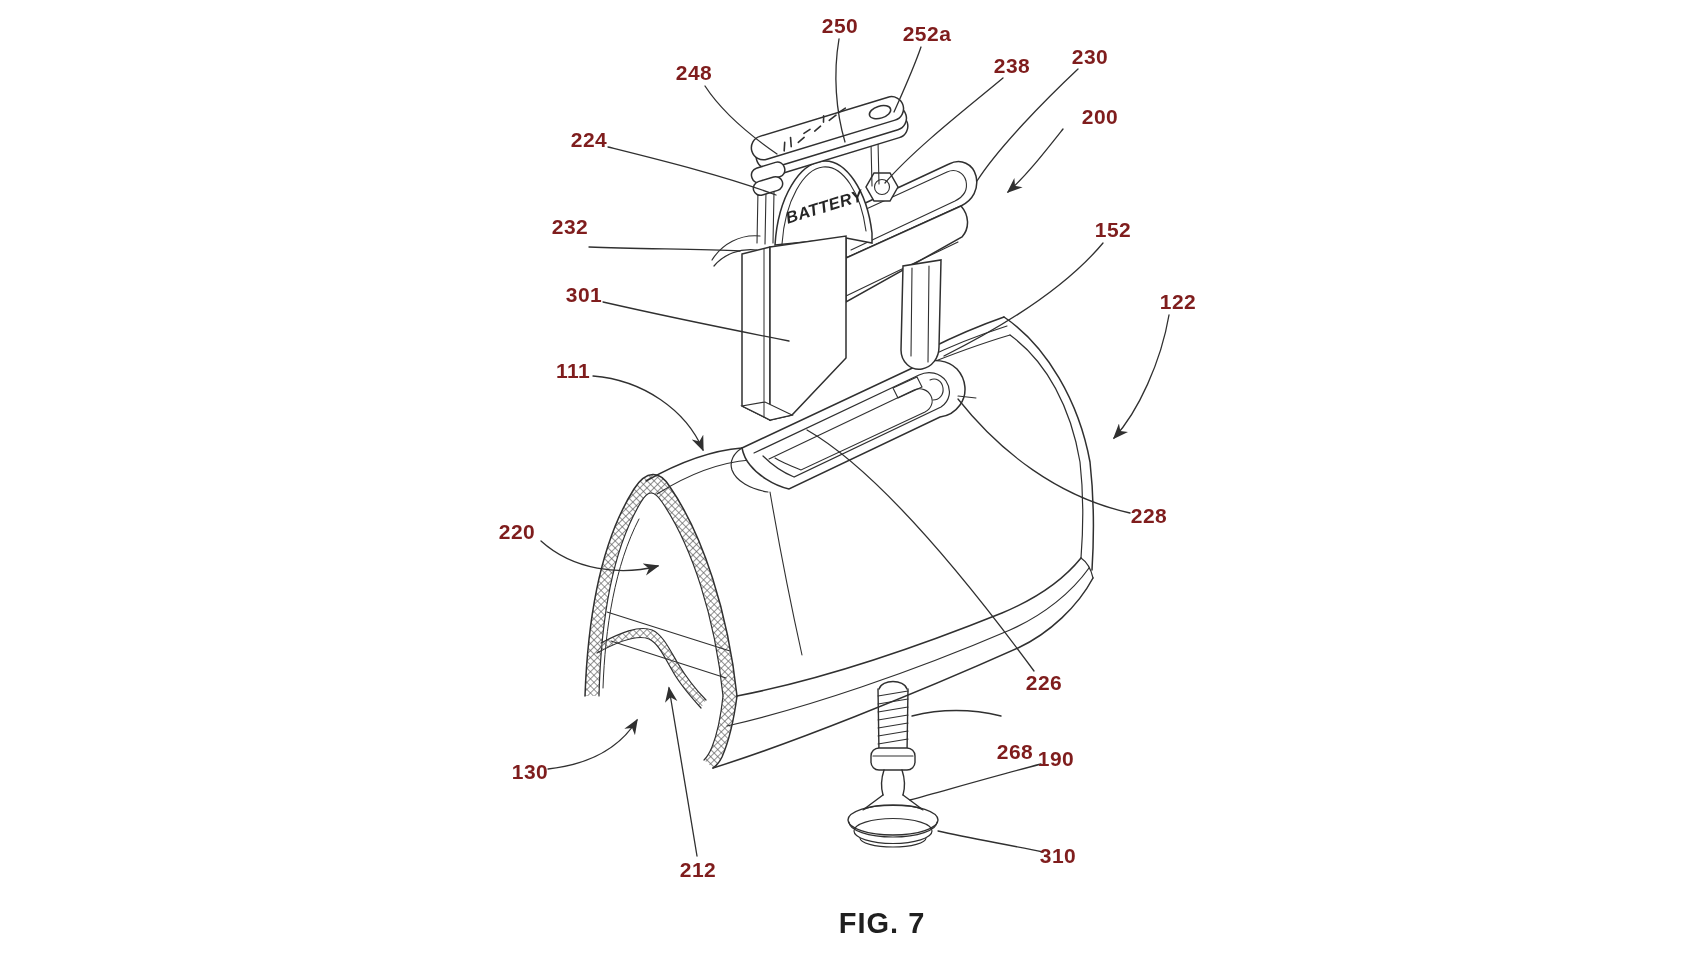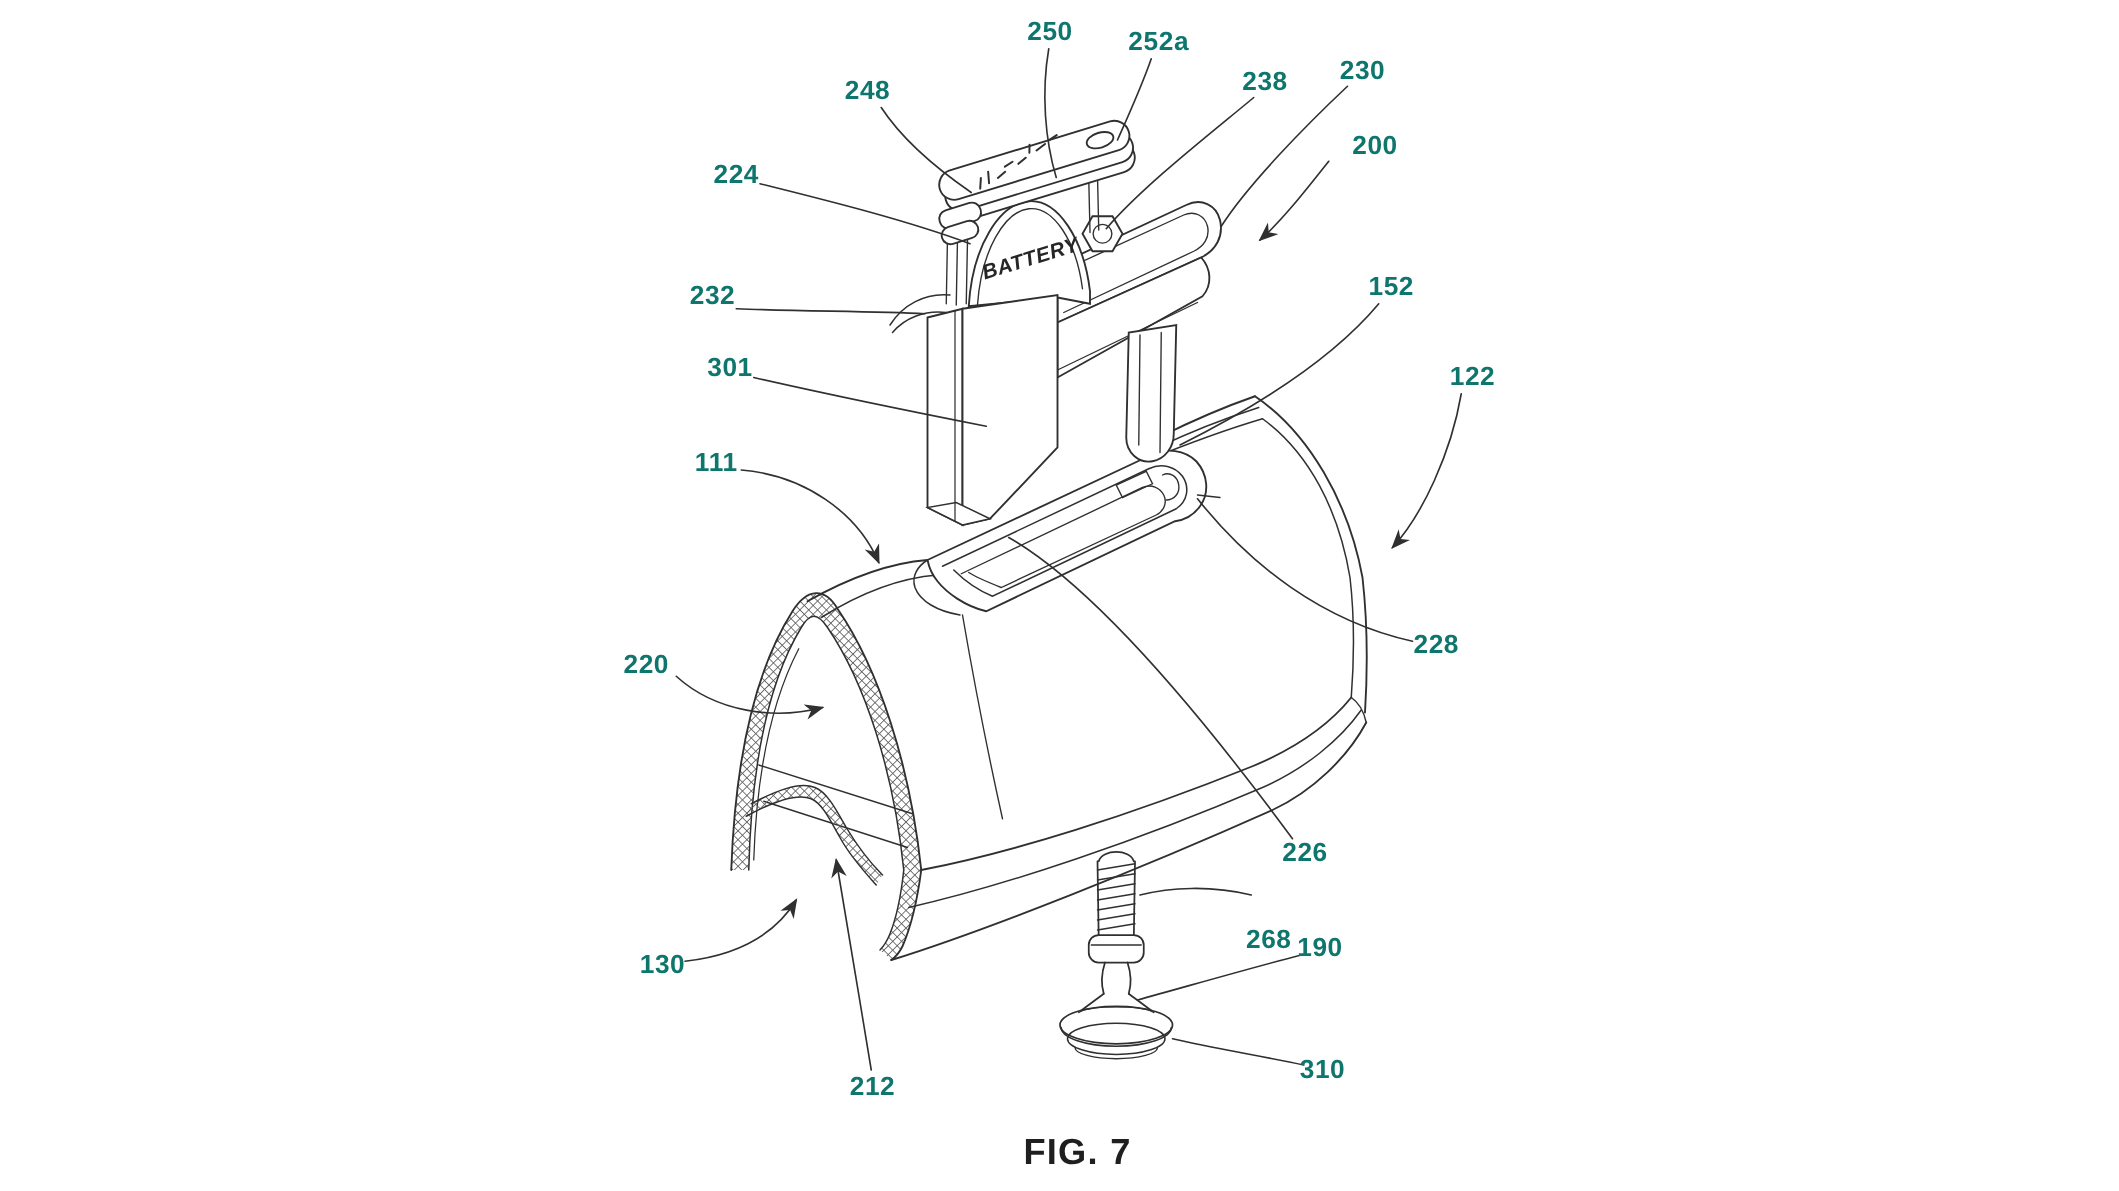--- a/index.html
+++ b/index.html
@@ -1,23 +1,23 @@
 <!DOCTYPE html>
 <html><head>
 <meta charset="utf-8">
 <style>
   html,body{margin:0;padding:0;background:#fff;}
   #stage{position:relative;width:1695px;height:953px;background:#fff;overflow:hidden;
          font-family:"Liberation Sans",sans-serif;}
   #lineart{position:absolute;left:0;top:0;}
   .ref-label{position:absolute;transform:translate(-50%,-50%);
-             font-weight:bold;font-size:21px;letter-spacing:.5px;color:#0f766e;
+             font-weight:bold;font-size:21px;letter-spacing:.5px;color:#7f1d1d;
              white-space:nowrap;user-select:none;}
   .fig-caption{position:absolute;transform:translate(-50%,-50%);
-               font-weight:bold;font-size:29px;letter-spacing:1px;color:#1f1f1f;}
+               font-weight:bold;font-size:29px;letter-spacing:1px;color:#1f1f1f;margin-left:20px;}
   svg *{vector-effect:none;}
 </style>
 </head>
 <body>
 
 <div id="stage">
 
   <svg id="lineart" width="1695" height="953" viewBox="0 0 1695 953">
     <defs>
       <pattern id="xhatch" width="5" height="5" patternUnits="userSpaceOnUse" patternTransform="rotate(45)">
@@ -156,21 +156,21 @@
     </g>
   </svg>
 
   <div class="ref-label" style="left:694px;top:73px">248</div>
   <div class="ref-label" style="left:840px;top:26px">250</div>
   <div class="ref-label" style="left:927px;top:34px">252a</div>
   <div class="ref-label" style="left:1012px;top:66px">238</div>
   <div class="ref-label" style="left:1090px;top:57px">230</div>
   <div class="ref-label" style="left:1100px;top:117px">200</div>
   <div class="ref-label" style="left:589px;top:140px">224</div>
-  <div class="ref-label" style="left:570px;top:237px">232</div>
+  <div class="ref-label" style="left:570px;top:227px">232</div>
   <div class="ref-label" style="left:584px;top:295px">301</div>
   <div class="ref-label" style="left:573px;top:371px">111</div>
   <div class="ref-label" style="left:1113px;top:230px">152</div>
   <div class="ref-label" style="left:1178px;top:302px">122</div>
   <div class="ref-label" style="left:517px;top:532px">220</div>
   <div class="ref-label" style="left:1149px;top:516px">228</div>
   <div class="ref-label" style="left:1044px;top:683px">226</div>
   <div class="ref-label" style="left:1015px;top:752px">268</div>
   <div class="ref-label" style="left:1056px;top:759px">190</div>
   <div class="ref-label" style="left:1058px;top:856px">310</div>

